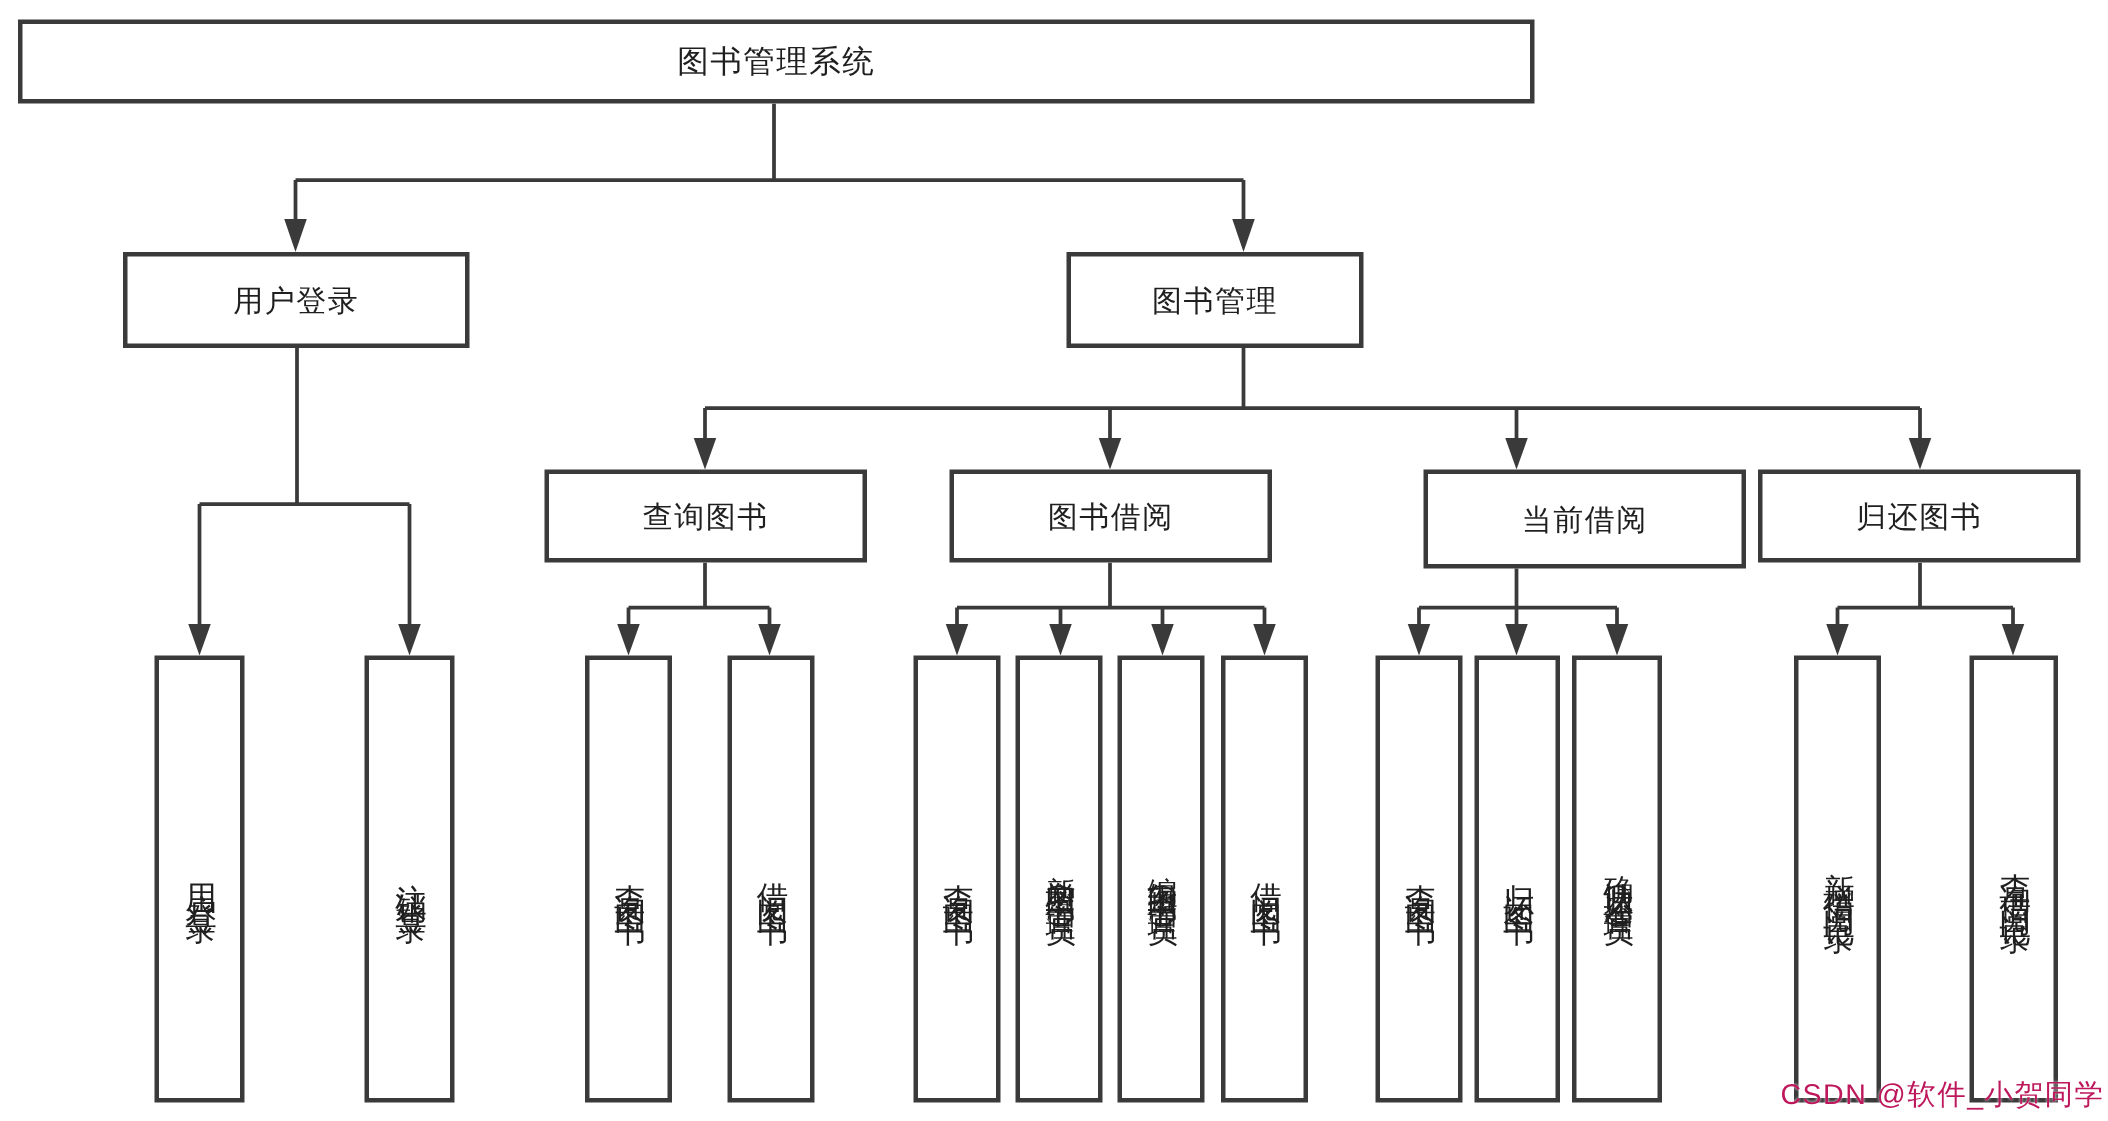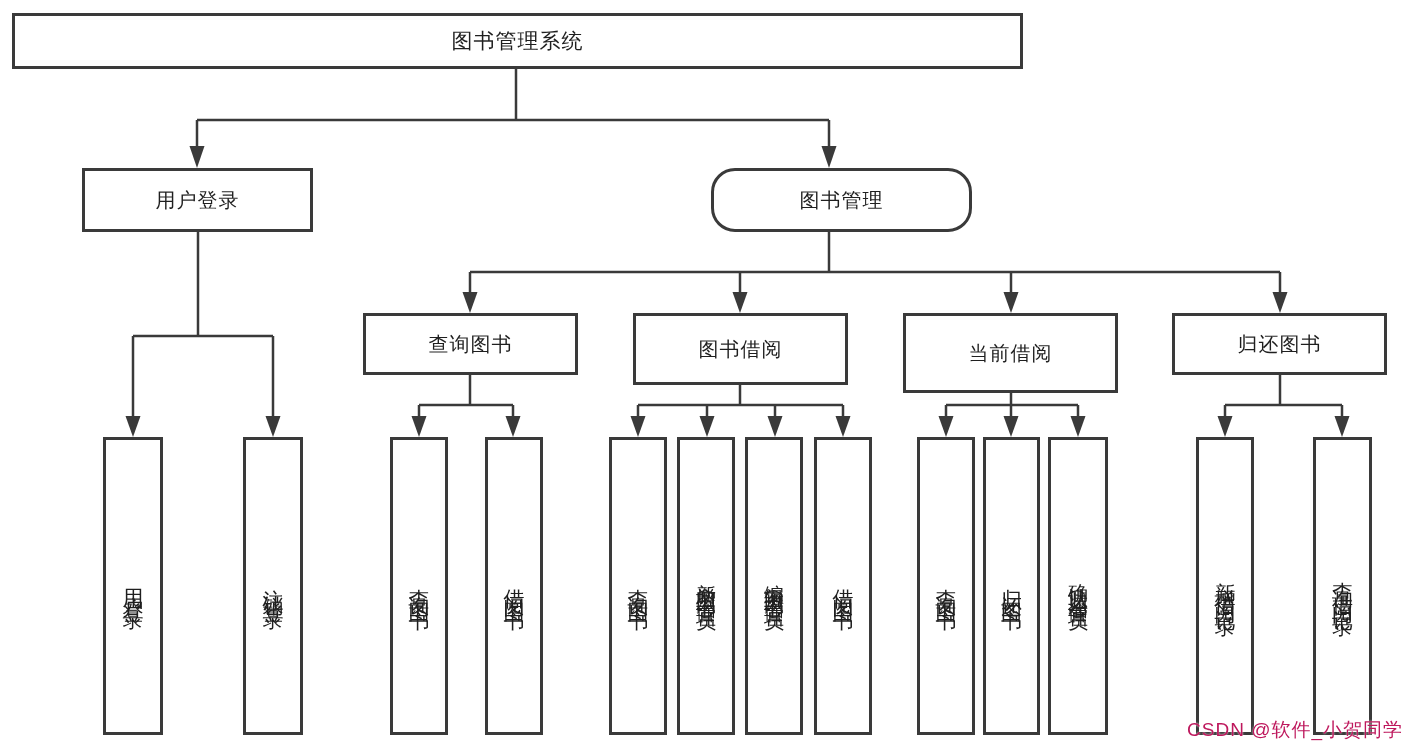--- a/index.html
+++ b/index.html
@@ -101,25 +101,25 @@
       <path d="M1225 405 V420"></path>
       <path d="M1342 405 V420"></path>
       <polygon points="1217.5,416 1232.5,416 1225,437"></polygon>
       <polygon points="1334.5,416 1349.5,416 1342,437"></polygon>
     </g>
   </svg>
 
   <div class="node root" style="left:12px;top:13px;width:1011px;height:56px;">图书管理系统</div>
 
   <div class="node" style="left:82px;top:168px;width:231px;height:64px;">用户登录</div>
-  <div class="node" style="left:711px;top:168px;width:261px;height:64px;border-radius:24px;">图书管理</div>
+  <div class="node" style="left:711px;top:168px;width:198px;height:64px;">图书管理</div>
 
   <div class="node" style="left:363px;top:313px;width:215px;height:62px;">查询图书</div>
-  <div class="node" style="left:633px;top:313px;width:215px;height:72px;">图书借阅</div>
-  <div class="node" style="left:903px;top:313px;width:215px;height:80px;">当前借阅</div>
+  <div class="node" style="left:633px;top:313px;width:215px;height:62px;">图书借阅</div>
+  <div class="node" style="left:949px;top:313px;width:215px;height:66px;">当前借阅</div>
   <div class="node" style="left:1172px;top:313px;width:215px;height:62px;">归还图书</div>
 
   <div class="leaf" style="left:103px;top:437px;width:60px;height:298px;">
     <span>用户登录</span>
   </div>
   <div class="leaf" style="left:243px;top:437px;width:60px;height:298px;">
     <span>注销登录</span>
   </div>
 
   <div class="leaf" style="left:390px;top:437px;width:58px;height:298px;">

